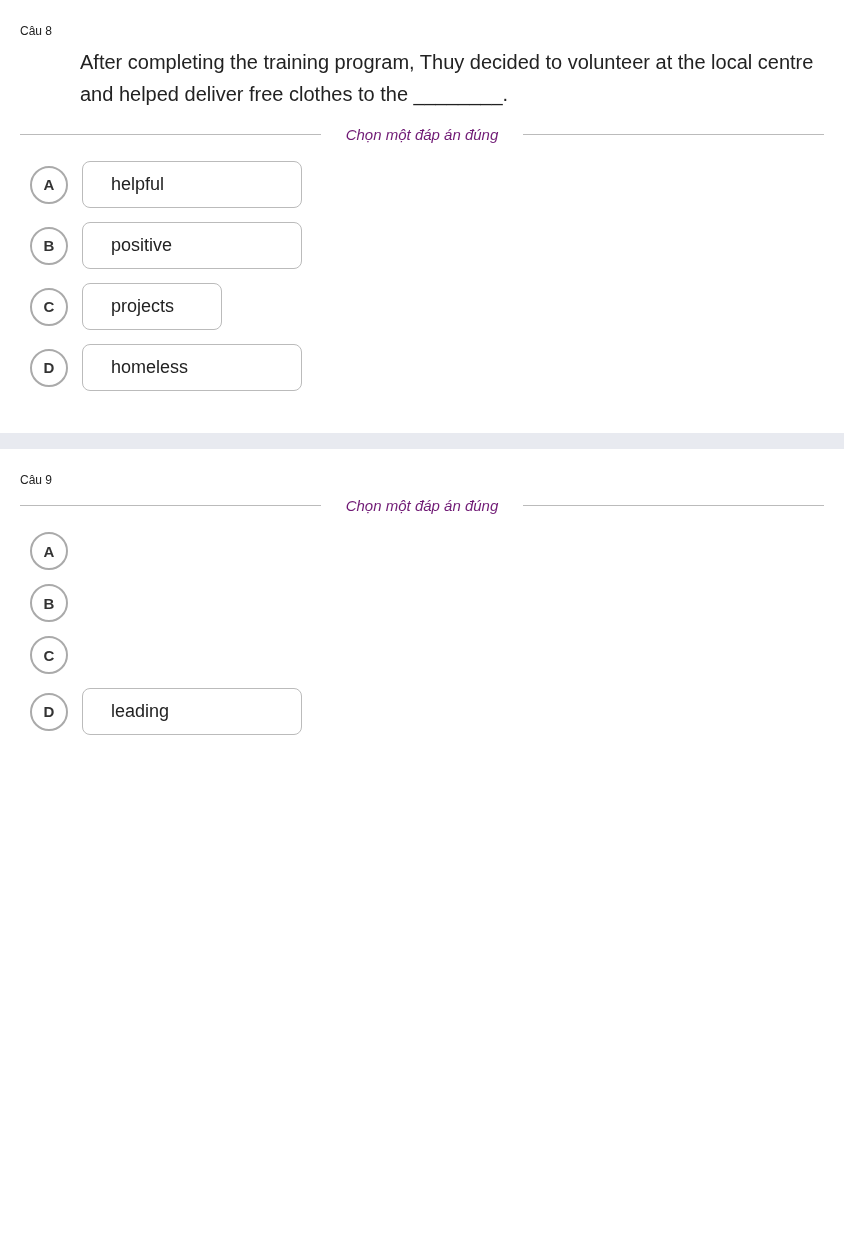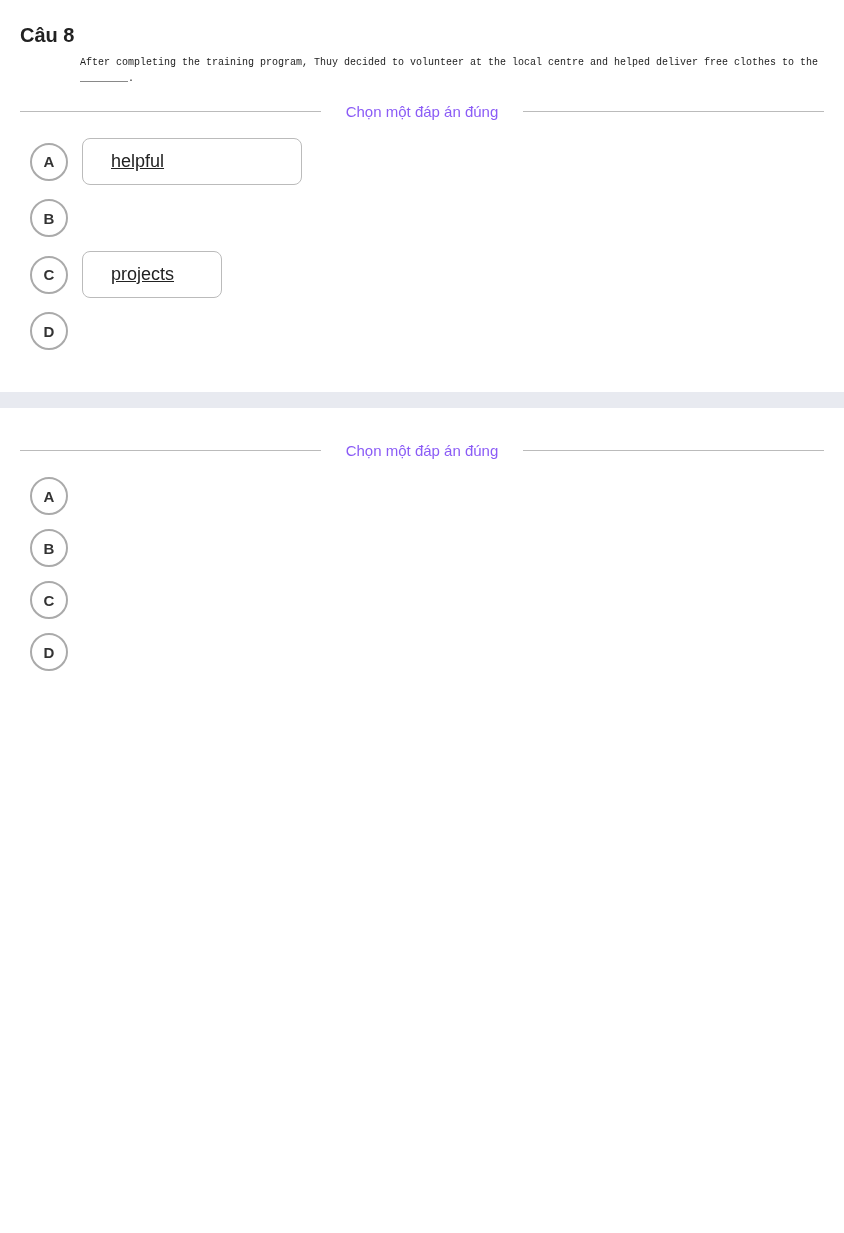--- a/index.html
+++ b/index.html
@@ -13,47 +13,47 @@
       width: 844px;
       min-height: 1233px;
       color: #222;
     }
     .question-block {
       background: #fff;
       padding: 24px 20px 20px 20px;
       margin-bottom: 8px;
     }
     .question-title {
-      font-weight: bold;
-      font-size: 20px;
+      font-weight: normal;
+      font-size: 12px;
       margin-bottom: 8px;
     }
     .question-text {
-      font-size: 10px;
+      font-size: 20px;
       line-height: 1.6;
       margin-left: 60px;
       margin-bottom: 16px;
-      font-family: Liberation Mono, monospace;
     }
     .divider-row {
       display: flex;
       align-items: center;
       margin: 10px 0 18px 0;
     }
     .divider-line {
       flex: 1;
       height: 1px;
       background: #bbb;
     }
     .divider-label {
       font-size: 15px;
       font-weight: 500;
-      color: #8b5cf6;
+      color: #701a75;
       margin: 0 25px;
       white-space: nowrap;
+      font-style: italic;
     }
     .options-list {
       list-style: none;
       padding: 0;
       margin: 0 0 0 10px;
     }
     .option-item {
       display: flex;
       align-items: center;
       margin-bottom: 14px;
@@ -77,21 +77,20 @@
     .option-box {
       border: 1.5px solid #bbb;
       border-radius: 8px;
       padding: 12px 28px;
       font-size: 18px;
       font-weight: 400;
       color: #222;
       min-width: 220px;
       background: #fff;
       cursor: pointer;
-      text-decoration: underline;
     }
     .option-box.narrow {
       min-width: 140px;
     }
     .section-separator {
       height: 16px;
       background: #e8eaf0;
     }
   </style>
 </head>
@@ -113,40 +112,47 @@
         <span>A</span>
       </div>
       <div class="option-box">
         <span>helpful</span>
       </div>
     </li>
     <li class="option-item">
       <div class="option-circle">
         <span>B</span>
       </div>
+      <div class="option-box">
+        <span>positive</span>
+      </div>
     </li>
     <li class="option-item">
       <div class="option-circle">
         <span>C</span>
       </div>
       <div class="option-box narrow">
         <span>projects</span>
       </div>
     </li>
     <li class="option-item">
       <div class="option-circle">
         <span>D</span>
       </div>
+      <div class="option-box">
+        <span>homeless</span>
+      </div>
     </li>
   </ul>
 </div>
 
 <div class="section-separator"></div>
 
 <div class="question-block">
+  <div class="question-title">Câu 9</div>
 
   <div class="divider-row">
     <div class="divider-line"></div>
     <span class="divider-label">Chọn một đáp án đúng</span>
     <div class="divider-line"></div>
   </div>
 
   <ul class="options-list">
     <li class="option-item">
       <div class="option-circle">
@@ -160,15 +166,18 @@
     </li>
     <li class="option-item">
       <div class="option-circle">
         <span>C</span>
       </div>
     </li>
     <li class="option-item">
       <div class="option-circle">
         <span>D</span>
       </div>
+      <div class="option-box">
+        <span>leading</span>
+      </div>
     </li>
   </ul>
 </div>
 
 </body></html>

